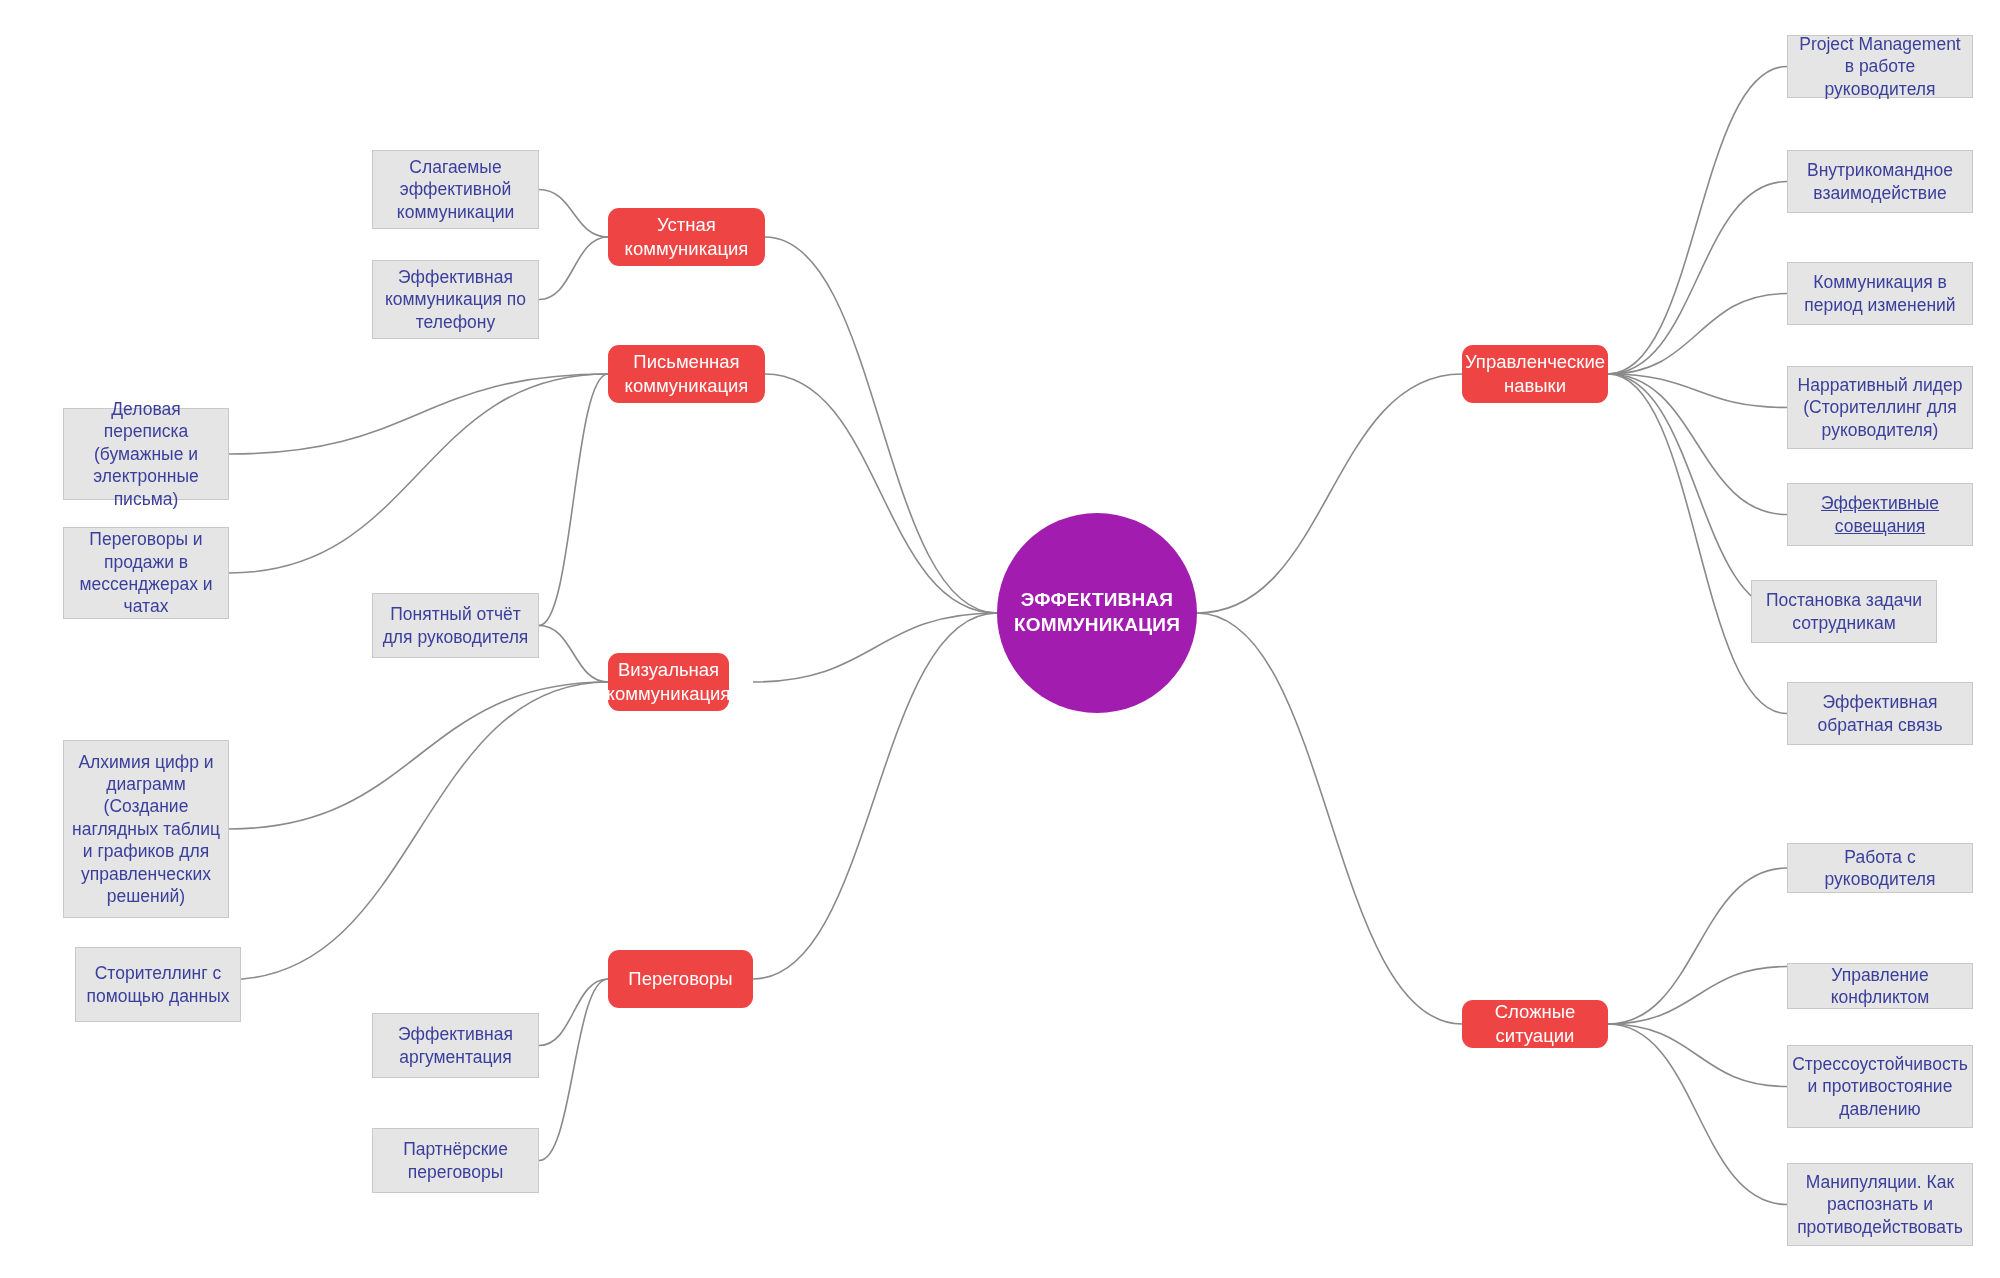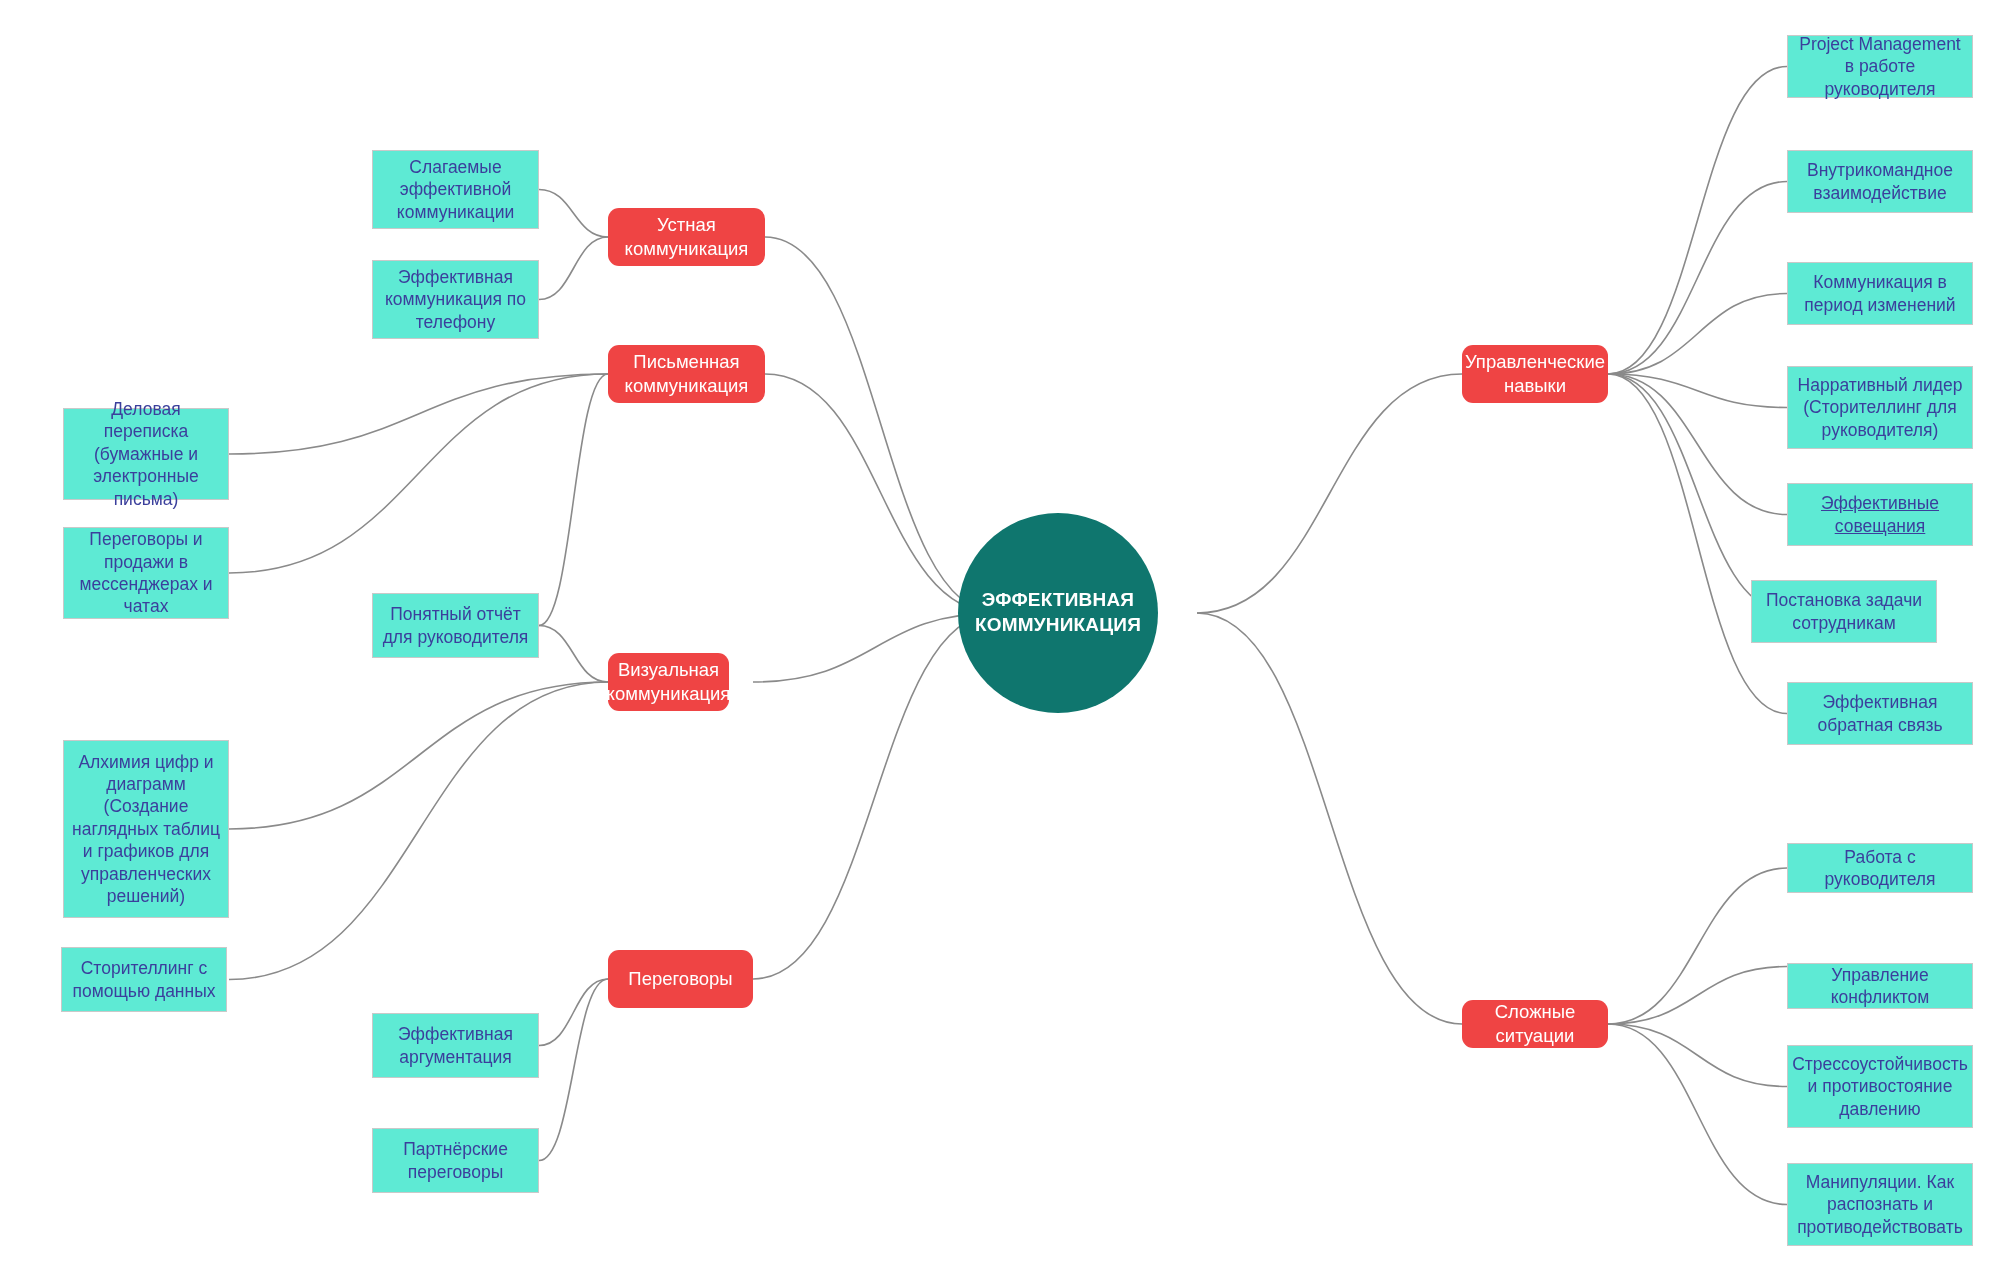--- a/index.html
+++ b/index.html
@@ -4,21 +4,21 @@
 <style>
   html,body{margin:0;padding:0;background:#ffffff;}
   body{width:2000px;height:1278px;overflow:hidden;font-family:"Liberation Sans","DejaVu Sans",sans-serif;}
   #canvas{position:relative;width:2000px;height:1278px;background:#ffffff;}
   svg.links{position:absolute;left:0;top:0;width:2000px;height:1278px;}
   svg.links path{fill:none;stroke:#8a8a8a;stroke-width:1.6;}
 
   .node{position:absolute;box-sizing:border-box;display:flex;align-items:center;justify-content:center;text-align:center;}
 
   .leaf{
-    background:#5eead4;
+    background:#e5e5e5;
     border:1px solid #c9c9c9;
     color:#3b3f9c;
     font-size:17.5px;
     line-height:1.28;
     padding:6px 8px;
   }
   .branch{
     background:#ef4444;
     border-radius:11px;
     color:#ffffff;
@@ -66,21 +66,21 @@
       <path d="M 1608 374 C 1697.5 374, 1697.5 514.5, 1787 514.5"></path>
       <path d="M 1608 374 C 1697.5 374, 1697.5 611.5, 1787 611.5"></path>
       <path d="M 1608 374 C 1697.5 374, 1697.5 713.5, 1787 713.5"></path>
       <path d="M 1197 613 C 1329.5 613, 1329.5 1024, 1462 1024"></path>
       <path d="M 1608 1024 C 1697.5 1024, 1697.5 868, 1787 868"></path>
       <path d="M 1608 1024 C 1697.5 1024, 1697.5 966.5, 1787 966.5"></path>
       <path d="M 1608 1024 C 1697.5 1024, 1697.5 1086.5, 1787 1086.5"></path>
       <path d="M 1608 1024 C 1697.5 1024, 1697.5 1204.5, 1787 1204.5"></path>
     </svg>
 
-  <div class="root" id="root-node" style="left: 958px; top: 513px; width: 200px; height: 200px; background: #0f766e; color: rgb(255, 255, 255);">
+  <div class="root" id="root-node" style="left: 997px; top: 513px; width: 200px; height: 200px; background: #a21caf; color: rgb(255, 255, 255);">
     <div>
       <div>ЭФФЕКТИВНАЯ</div>
       <div>КОММУНИКАЦИЯ</div>
     </div>
   </div>
 
   <div id="nodes-layer">
       <div class="node branch" style="left: 608px; top: 208px; width: 157px; height: 58px;">
         <span>Устная коммуникация</span>
       </div>
@@ -101,21 +101,21 @@
       </div>
       <div class="node leaf" style="left: 372px; top: 593px; width: 167px; height: 65px;">
         <span>Понятный отчёт для руководителя</span>
       </div>
       <div class="node branch" style="left: 608px; top: 653px; width: 121px; height: 58px;">
         <span>Визуальная коммуникация</span>
       </div>
       <div class="node leaf" style="left: 63px; top: 740px; width: 166px; height: 178px;">
         <span>Алхимия цифр и диаграмм (Создание наглядных таблиц и графиков для управленческих решений)</span>
       </div>
-      <div class="node leaf" style="left: 61px; top: 947px; width: 166px; height: 65px;">
+      <div class="node leaf" style="left: 75px; top: 947px; width: 166px; height: 75px;">
         <span>Сторителлинг с помощью данных</span>
       </div>
       <div class="node branch" style="left: 608px; top: 950px; width: 145px; height: 58px;">
         <span>Переговоры</span>
       </div>
       <div class="node leaf" style="left: 372px; top: 1013px; width: 167px; height: 65px;">
         <span>Эффективная аргументация</span>
       </div>
       <div class="node leaf" style="left: 372px; top: 1128px; width: 167px; height: 65px;">
         <span>Партнёрские переговоры</span>

